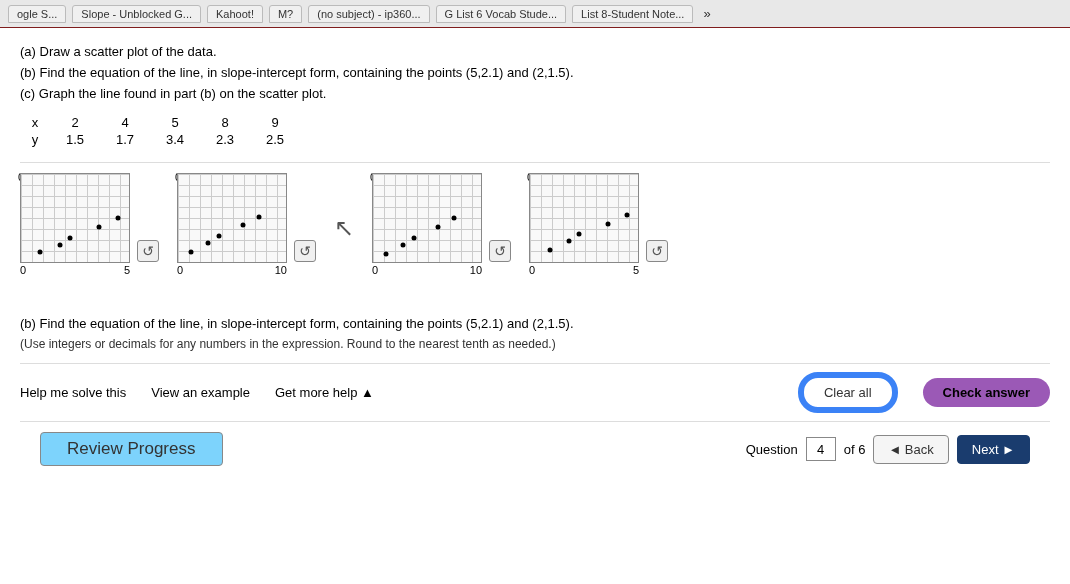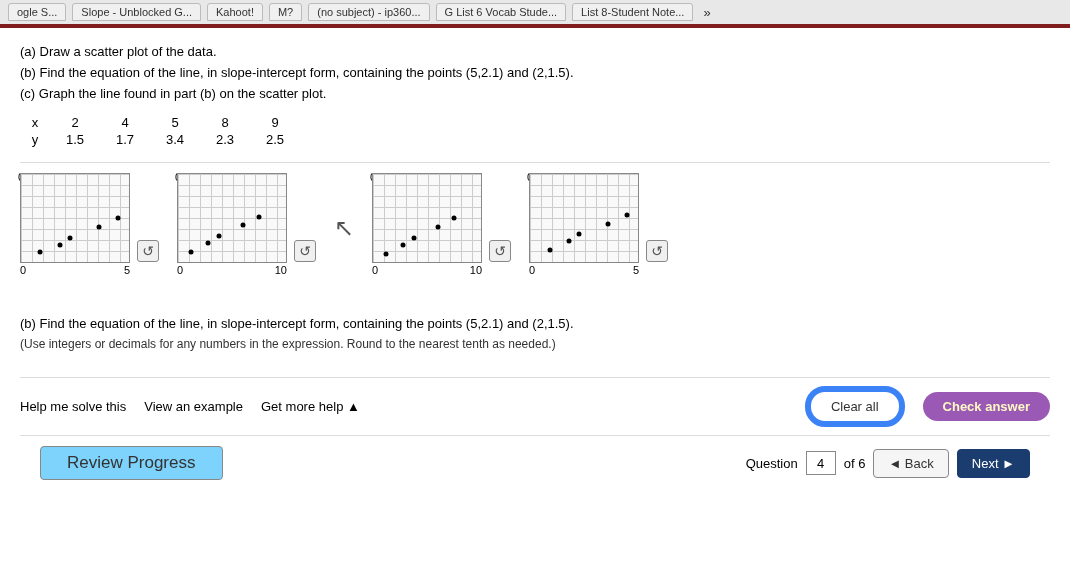--- a/index.html
+++ b/index.html
@@ -13,21 +13,21 @@
     }
 
     
     .tab-bar {
       background: #e8e8e8;
       height: 28px;
       display: flex;
       align-items: center;
       padding: 0 8px;
       gap: 6px;
-      border-bottom: 4px solid #7f1d1d;
+      border-bottom: 1px solid #7f1d1d;
       font-size: 11px;
       color: #333;
       overflow: hidden;
     }
     .tab-item {
       background: #f0f0f0;
       border: 1px solid #bbb;
       border-radius: 3px 3px 0 0;
       padding: 2px 8px;
       white-space: nowrap;
@@ -146,22 +146,22 @@
     }
     .hint-text {
       font-size: 12px;
       color: #333;
     }
 
     
     .action-row {
       display: flex;
       align-items: center;
-      gap: 18px;
-      margin-top: 26px;
+      gap: 25px;
+      margin-top: 12px;
       padding-top: 8px;
       border-top: 1px solid #ddd;
     }
     .action-link {
       color: #000;
       text-decoration: none;
       font-size: 13px;
       cursor: pointer;
     }
 
@@ -175,21 +175,21 @@
       cursor: pointer;
       color: #333;
     }
     .btn-check {
       padding: 7px 20px;
       border: none;
       border-radius: 20px;
       background: #9b59b6;
       font-size: 13px;
       cursor: pointer;
-      color: #fef9c3;
+      color: #000000;
       font-weight: bold;
     }
 
     
     .footer-bar {
       display: flex;
       align-items: center;
       padding: 10px 20px;
       gap: 16px;
       border-top: 1px solid #ddd;

